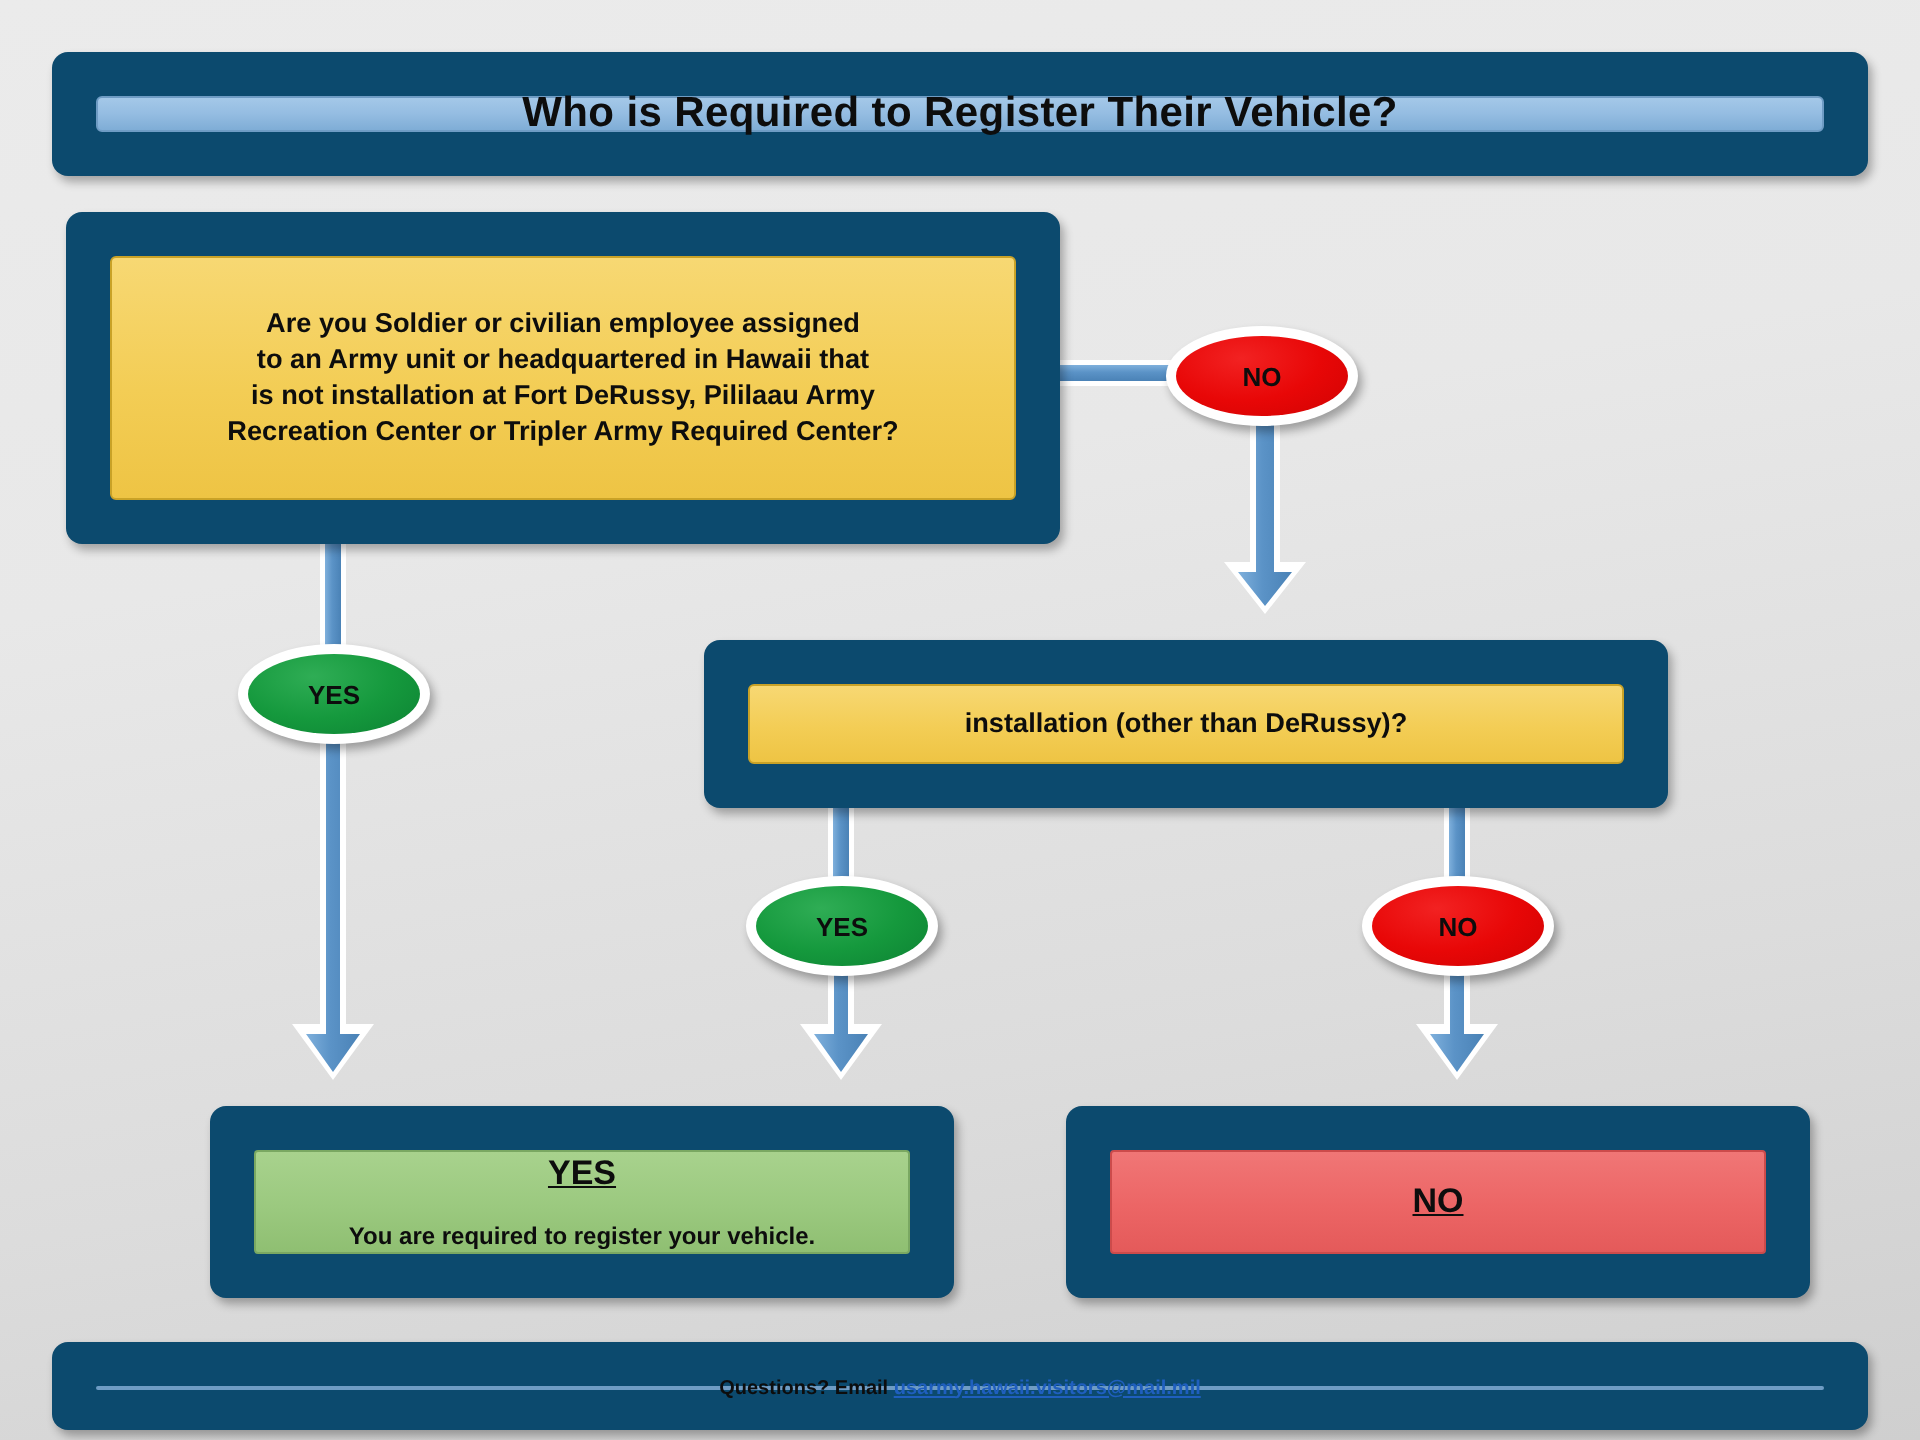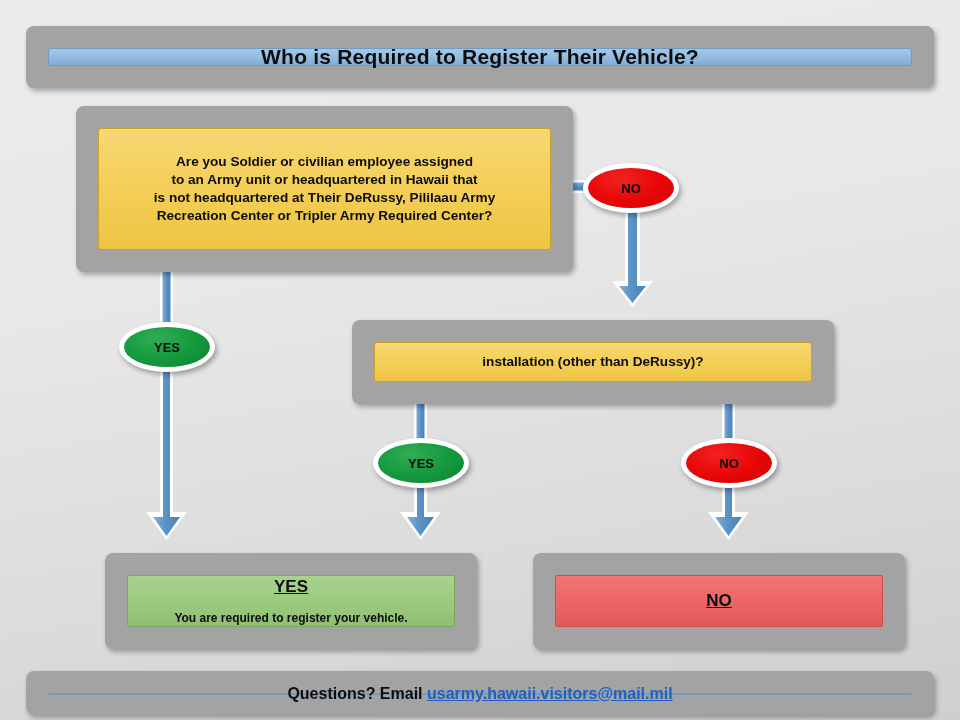--- a/index.html
+++ b/index.html
@@ -16,21 +16,21 @@
   #stage {
     position: relative;
     width: 960px;
     height: 720px;
   }
 
   
   .node {
     position: absolute;
     box-sizing: border-box;
-    background: #a3a3a3;
+    background: #0c4a6e;
     border-radius: 8px;
     padding: 22px;
     box-shadow: 2px 3px 5px rgba(0,0,0,0.30);
     z-index: 5;
   }
   .node > .inner {
     box-sizing: border-box;
     width: 100%;
     height: 100%;
     border-radius: 3px;
@@ -46,21 +46,21 @@
     background: linear-gradient(180deg, #a4c8e8 0%, #95bde2 48%, #7fadd6 100%);
     border: 1px solid #6f9cc4;
   }
   .banner-title {
     font-size: 21px;
     font-weight: bold;
     color: #0d0d0d;
     letter-spacing: 0.2px;
   }
   .banner-foot {
-    font-size: 16px;
+    font-size: 10px;
     font-weight: bold;
     color: #0d0d0d;
     text-align: center;
   }
   .mail-link {
     color: #1f5fbf;
     text-decoration: underline;
     font-weight: bold;
   }
 
@@ -197,26 +197,26 @@
       <path d="M 725 478 L 725 517 L 715 517 L 728.5 536 L 742 517 L 732 517 L 732 478 Z" fill="url(#shaftGrad)"></path>
     </g>
   </svg>
 
   <div class="node banner" style="left:26px; top:26px; width:908px; height:62px;">
     <div class="inner">
       <span class="banner-title">Who is Required to Register Their Vehicle?</span>
     </div>
   </div>
 
-  <div class="node decision" style="left:33px; top:106px; width:497px; height:166px;margin-left:43px;">
+  <div class="node decision" style="left:33px; top:106px; width:497px; height:166px;">
     <div class="inner">
       <div class="qtext">
         <div>Are you Soldier or civilian employee assigned</div>
         <div>to an Army unit or headquartered in Hawaii that</div>
-        <div>is not headquartered at Their DeRussy, Pililaau Army</div>
+        <div>is not installation at Fort DeRussy, Pililaau Army</div>
         <div>Recreation Center or Tripler Army Required Center?</div>
       </div>
     </div>
   </div>
 
   <div class="node decision" style="left:352px; top:320px; width:482px; height:84px;">
     <div class="inner">
       <div class="qtext">
         <div>installation (other than DeRussy)?</div>
       </div>

